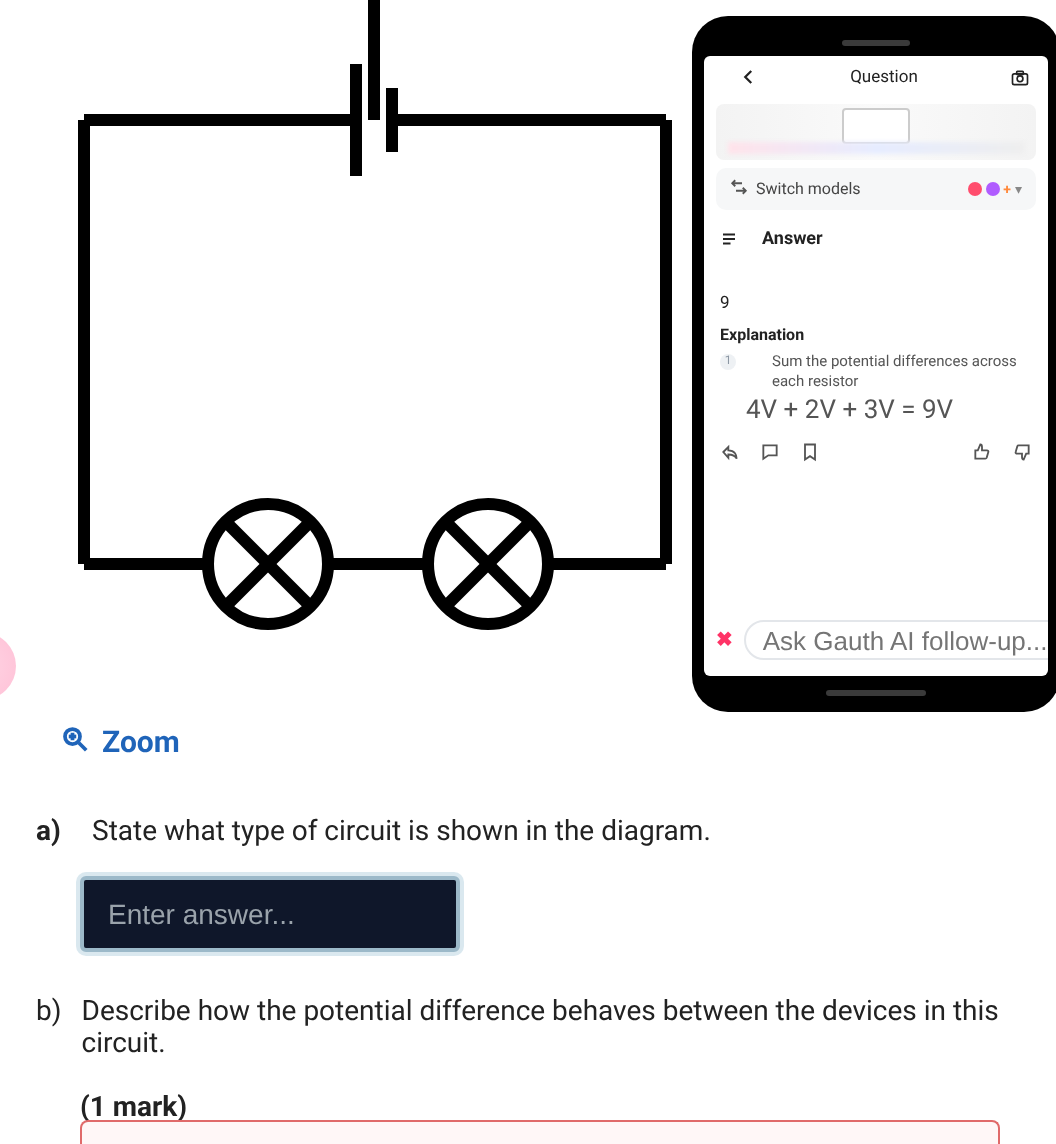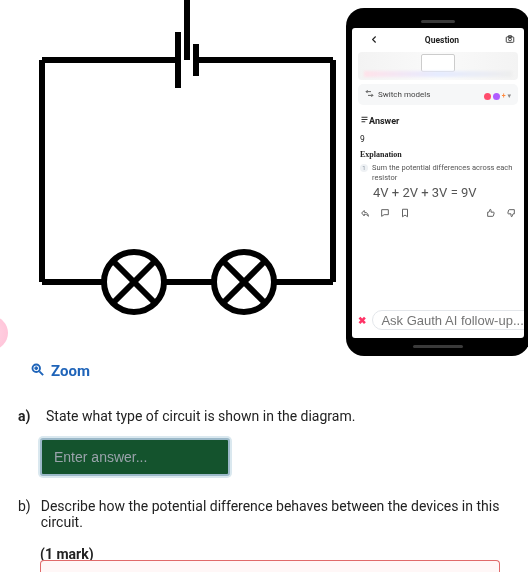--- a/index.html
+++ b/index.html
@@ -43,21 +43,21 @@
   .qa .lab { font-weight: 700; width: 18px; }
   .ans-input {
     margin-top: 14px;
     margin-left: 22px;
     width: 190px; height: 38px;
     border: 2px solid #9cb9c9;
     box-shadow: 0 0 0 2px rgba(150,190,210,0.35);
     border-radius: 3px;
     padding: 0 12px;
     font-size: 14px; color: #9aa3ab;
-    background: #14532d;
+    background: #0f172a;
   }
   .ans-input::placeholder { color: #9aa3ab; }
 
   .qb { position: absolute; left: 18px; top: 498px; width: 520px; font-size: 14px; }
   .qb .row-b { display: flex; align-items: baseline; gap: 10px; }
   .qb .marks { margin-left: 22px; margin-top: 16px; font-weight: 700; }
 
   .pink-blob {
     position: absolute;
     left: -10px; top: 316px;
@@ -97,23 +97,23 @@
     position: relative;
     font-size: 8px;
     color: #222;
   }
   .phone-bottom {
     height: 12px; display:flex; justify-content:center; align-items:flex-end;
   }
   .phone-bottom .home { width: 50px; height: 3px; background: #3a3a3a; border-radius: 3px; margin-bottom: 2px;}
 
   .scr-header {
-    display: flex; align-items: center; justify-content: space-between;
+    display: flex; justify-content: space-between;
     padding: 6px 8px 4px 16px;
-    font-weight: 700;
+    font-weight: 400;
   }
   .scr-header .back, .scr-header .cam { width: 12px; text-align: center; color:#1a1a1a; }
   .scr-header .title { flex: 1; text-align: center; font-size: 8.5px; }
 
   .scr-blurred {
     margin: 2px 6px 4px 6px;
     height: 28px;
     border-radius: 4px;
     background: linear-gradient(90deg,#f3f3f3,#fafafa,#f3f3f3);
     position: relative;
@@ -128,36 +128,36 @@
     position: absolute; left: 6px; right: 6px; bottom: 3px; height: 6px;
     background: linear-gradient(90deg,#ffe3ea,#e6ecff,#eee);
     filter: blur(1px);
   }
 
   .scr-switch {
     margin: 4px 6px;
     background: #f6f7f8;
     border-radius: 5px;
     padding: 5px 7px;
-    display: flex; align-items: flex-end; justify-content: space-between;
+    display: flex; align-items: center; justify-content: space-between;
     color: #444;
     cursor: pointer;
   }
   .scr-switch .left { display:flex; align-items:center; gap:4px; }
   .scr-switch .badges { display:flex; align-items:center; gap:2px; }
   .badge-dot { width: 7px; height: 7px; border-radius: 50%; display:inline-block; }
   .bd1 { background:#ff4d6d; }
   .bd2 { background:#b05cff; }
   .caret { color:#888; font-size:7px; }
 
   .scr-body { padding: 6px 8px 0 8px; }
-  .ans-title { display:flex; align-items:center; gap:0; font-weight:700; font-size:9px; margin-bottom:8px;}
+  .ans-title { display:flex; align-items:flex-start; gap:12px; font-weight:700; font-size:9px; margin-bottom:20px;}
   .ans-value { font-size: 8.5px; margin-bottom: 6px; }
-  .expl-head { font-weight:700; font-size:8px; margin-bottom:4px;font-family:Liberation Serif, serif;}
-  .expl-row { display:flex; gap:4px; font-size:7.5px; color:#555; line-height:1.35; }
+  .expl-head { font-weight:700; font-size:8px; margin-bottom:4px;}
+  .expl-row { display:flex; gap:18px; font-size:7.5px; color:#555; line-height:1.35; }
   .expl-row .bullet {
     width: 8px; height: 8px; border-radius: 50%; background:#eef1f4;
     color:#8c97a3;
     font-size:6px; display:flex; align-items:center; justify-content:center;
     flex: 0 0 8px; margin-top:1px;
   }
   .expl-eq { margin-left: 13px; font-size:13px; color:#555; margin-top:2px;}
 
   .scr-actions {
     display:flex; justify-content:space-between; align-items:center;

